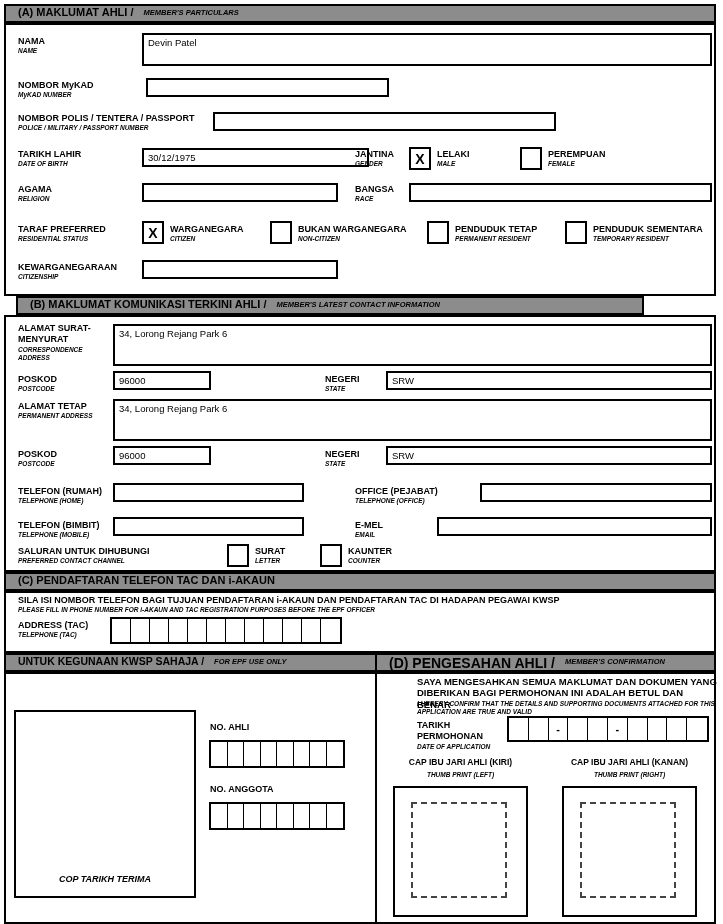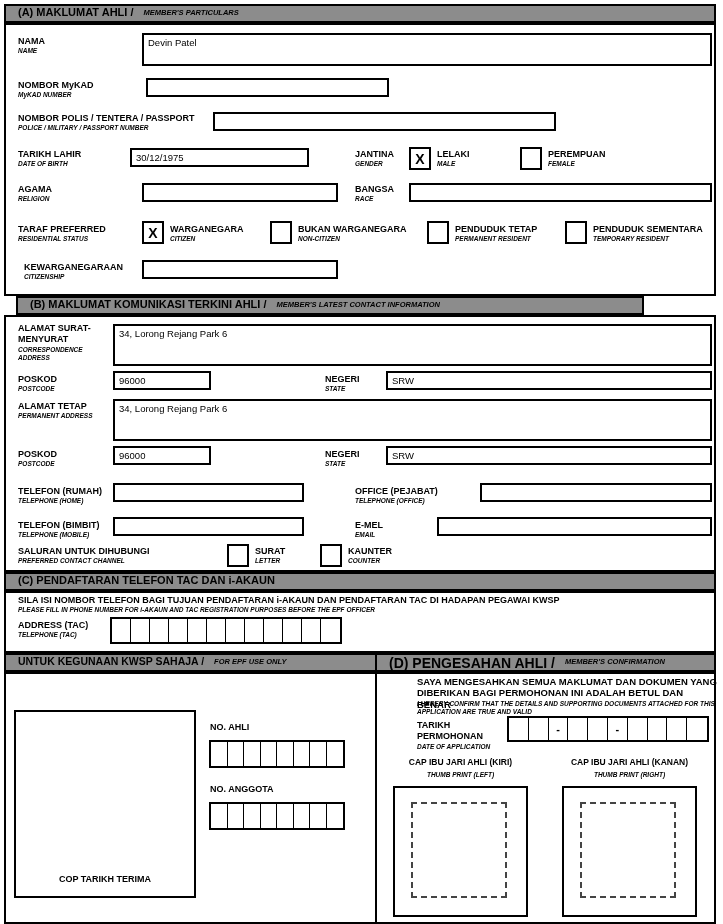--- a/index.html
+++ b/index.html
@@ -15,21 +15,21 @@
   .input{position:absolute;border:2px solid #000;box-sizing:border-box;background:#fff;
         font-size:9.5px;padding:2px 4px;overflow:hidden;}
   .cb{position:absolute;width:22px;height:23px;border:2px solid #000;box-sizing:border-box;background:#fff;
         display:flex;align-items:center;justify-content:center;font-weight:bold;font-size:14px;}
   .grid{position:absolute;display:flex;border:2px solid #000;background:#fff;box-sizing:border-box;}
   .cell{border-right:1px solid #000;height:100%;box-sizing:border-box;display:flex;
         align-items:center;justify-content:center;font-weight:bold;font-size:11px;}
   .cell:last-child{border-right:none;}
   .boldtext{position:absolute;font-weight:bold;font-size:9px;line-height:1.2;}
   .italictext{position:absolute;font-weight:bold;font-style:italic;font-size:6.5px;line-height:1.3;}
-  .cop-box{position:absolute;border:2px solid #000;box-sizing:border-box;}
+  .cop-box{position:absolute;border:2px solid #000;box-sizing:border-box;font-style:italic;}
   .cop-lbl{position:absolute;bottom:12px;left:0;width:100%;text-align:center;font-weight:bold;font-size:9px;}
   .thumb-box{position:absolute;border:2px solid #000;box-sizing:border-box;background:#fff;}
   .thumb-inner{position:absolute;left:16px;top:14px;right:19px;bottom:17px;border:2px dashed #444;}
   .cap-title{position:absolute;text-align:center;font-weight:bold;font-size:8.5px;}
   .cap-sub{position:absolute;text-align:center;font-weight:bold;font-style:italic;font-size:6.5px;}
 </style>
 </head>
 <body>
 
 <div class="page">
@@ -55,21 +55,21 @@
   <div class="lbl" style="left:18px;top:113px">
     <div>NOMBOR POLIS / TENTERA / PASSPORT</div>
     <div class="sub">POLICE / MILITARY / PASSPORT NUMBER</div>
   </div>
   <div class="input" style="left:213px;top:112px;width:343px;height:19px"></div>
 
   <div class="lbl" style="left:18px;top:149px">
     <div>TARIKH LAHIR</div>
     <div class="sub">DATE OF BIRTH</div>
   </div>
-  <div class="input" style="left:130px;top:148px;width:179px;height:19px">30/12/1975</div>
+  <div class="input" style="left:142px;top:148px;width:227px;height:19px">30/12/1975</div>
 
   <div class="lbl" style="left:355px;top:149px">
     <div>JANTINA</div>
     <div class="sub">GENDER</div>
   </div>
   <div class="cb" style="left:409px;top:147px">X</div>
   <div class="lbl" style="left:437px;top:149px">
     <div>LELAKI</div>
     <div class="sub">MALE</div>
   </div>
@@ -109,21 +109,21 @@
   <div class="lbl" style="left:455px;top:224px">
     <div>PENDUDUK TETAP</div>
     <div class="sub">PERMANENT RESIDENT</div>
   </div>
   <div class="cb" style="left:565px;top:221px"></div>
   <div class="lbl" style="left:593px;top:224px">
     <div>PENDUDUK SEMENTARA</div>
     <div class="sub">TEMPORARY RESIDENT</div>
   </div>
 
-  <div class="lbl" style="left:24px;top:262px">
+  <div class="lbl" style="left:18px;top:262px">
     <div>KEWARGANEGARAAN</div>
     <div class="sub">CITIZENSHIP</div>
   </div>
   <div class="input" style="left:142px;top:260px;width:196px;height:19px"></div>
 
   <div class="sec-header" style="left:16px;top:296px;width:628px;height:19px">
     <span class="hd-my">(B) MAKLUMAT KOMUNIKASI TERKINI AHLI /</span>
     <span class="hd-en">MEMBER'S LATEST CONTACT INFORMATION</span>
   </div>
   <div class="sec-body" style="left:4px;top:315px;width:712px;height:257px"></div>

